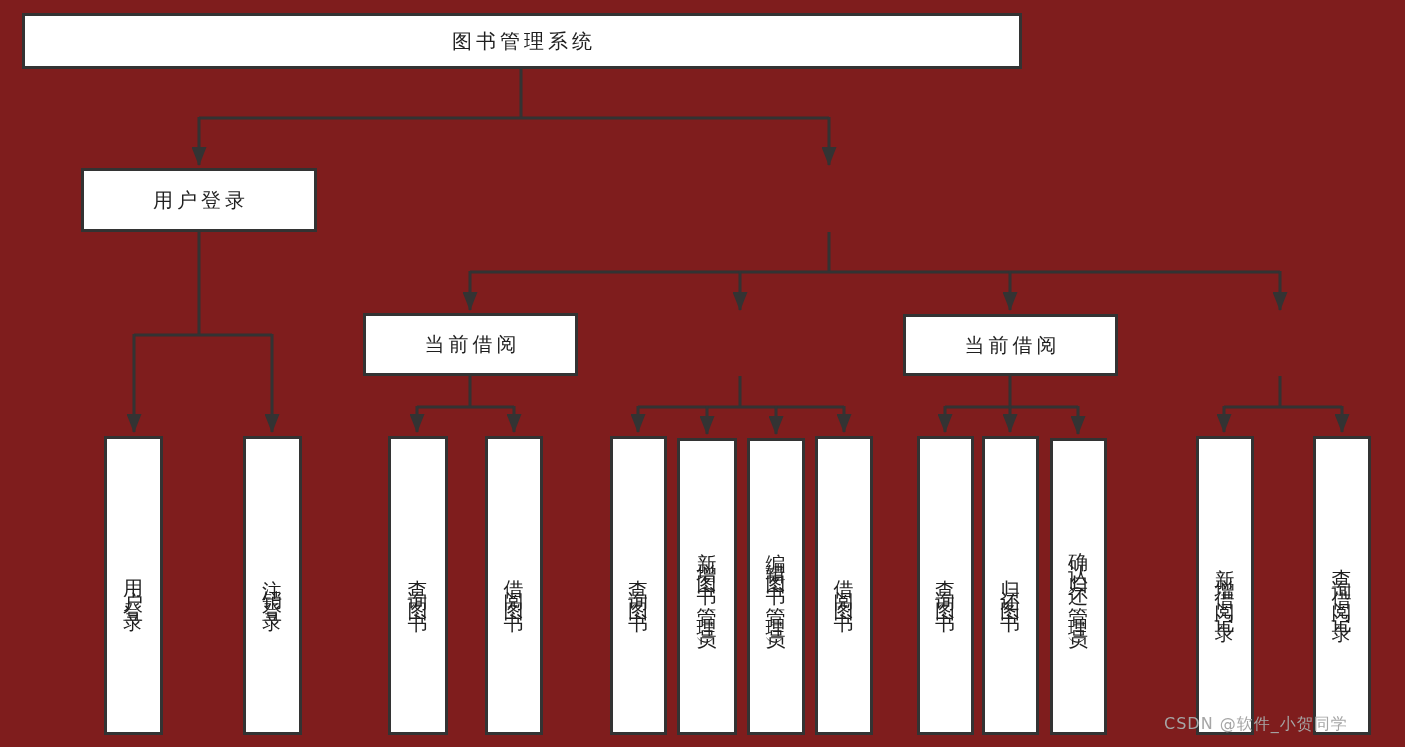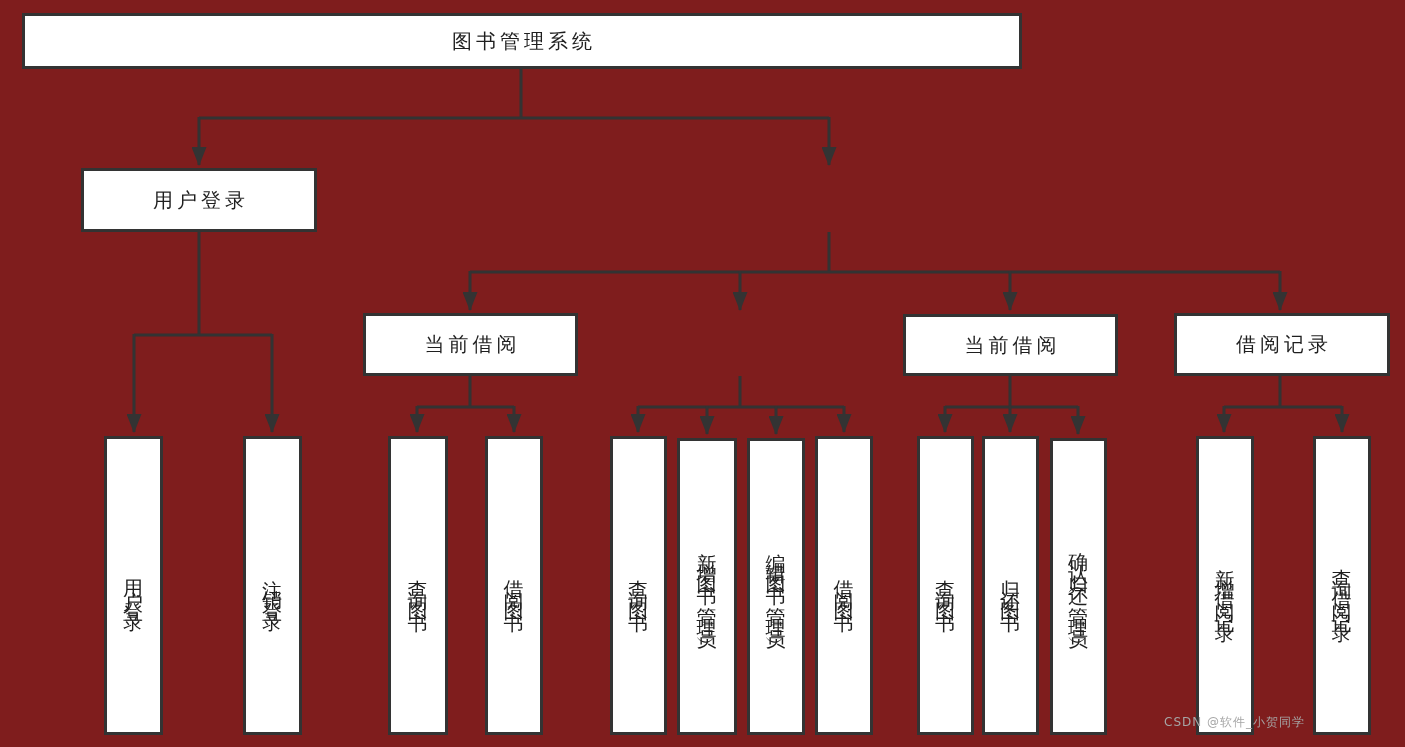--- a/index.html
+++ b/index.html
@@ -38,21 +38,21 @@
     writing-mode: vertical-rl;
     text-orientation: mixed;
     letter-spacing: 11px;
     overflow: hidden;
     line-height: 1;
   }
   .watermark {
     position: absolute;
     left: 1164px;
     top: 714px;
-    font-size: 12px;
+    font-size: 16px;
     letter-spacing: 1px;
     color: #a6a6a6;
     white-space: nowrap;
     z-index: 5;
     text-align: center;
   }
 </style>
 </head>
 <body>
 
@@ -107,21 +107,20 @@
       <path d="M1342 406 V432" marker-end="url(#arrow)"></path>
     </g>
   </svg>
 
   <div class="node hbox" style="left:22px;top:13px;width:1000px;height:56px">图书管理系统</div>
 
   <div class="node hbox" style="left:81px;top:168px;width:236px;height:64px">用户登录</div>
 
   <div class="node hbox" style="left:363px;top:313px;width:215px;height:63px">当前借阅</div>
   <div class="node hbox" style="left:903px;top:314px;width:215px;height:62px">当前借阅</div>
-  <div class="node hbox" style="left:1174px;top:313px;width:216px;height:63px">借阅记录</div>
 
   <div class="node vbox" style="left:104px;top:436px;width:59px;height:299px">用户登录</div>
   <div class="node vbox" style="left:243px;top:436px;width:59px;height:299px">注销登录</div>
 
   <div class="node vbox" style="left:388px;top:436px;width:60px;height:299px">查询图书</div>
   <div class="node vbox" style="left:485px;top:436px;width:58px;height:299px">借阅图书</div>
 
   <div class="node vbox" style="left:610px;top:436px;width:57px;height:299px">查询图书</div>
   <div class="node vbox" style="left:677px;top:438px;width:60px;height:297px">新增图书（管理员）</div>
   <div class="node vbox" style="left:747px;top:438px;width:58px;height:297px">编辑图书（管理员）</div>

